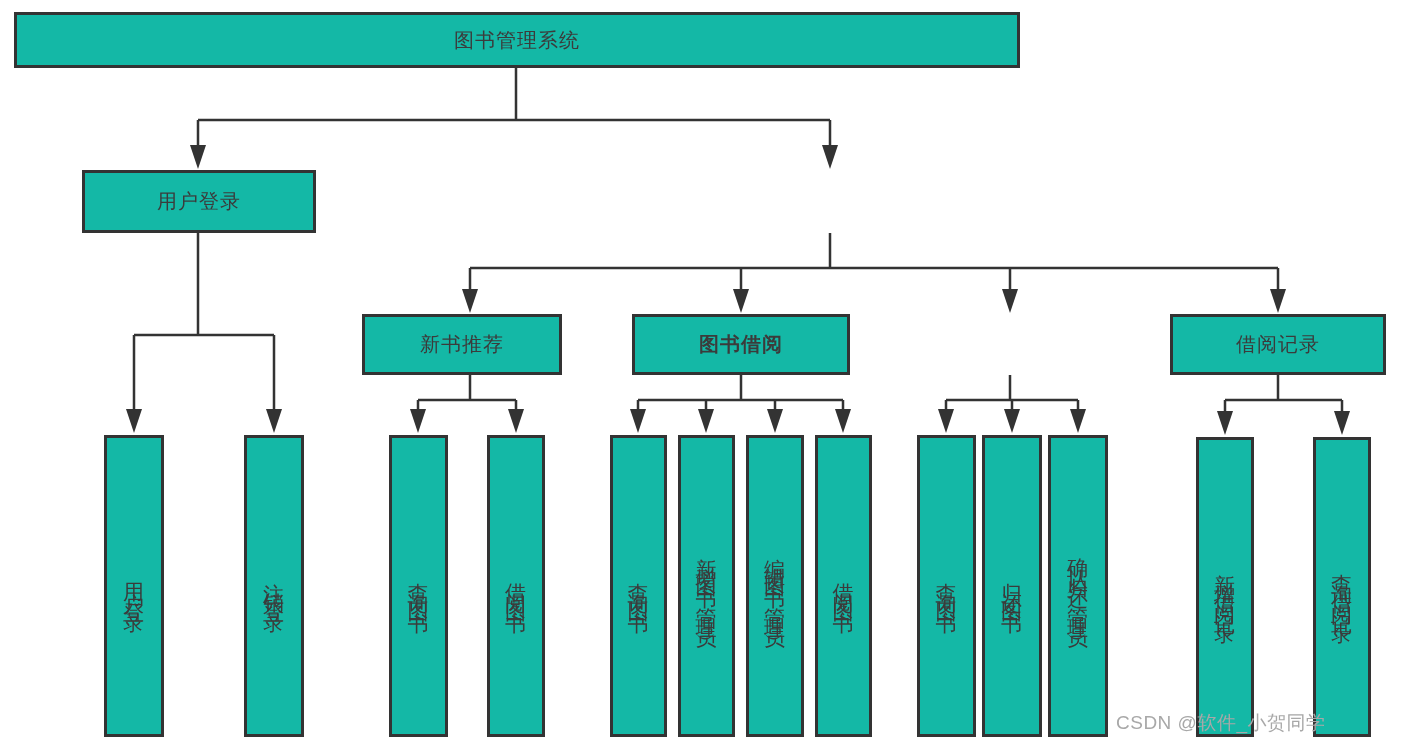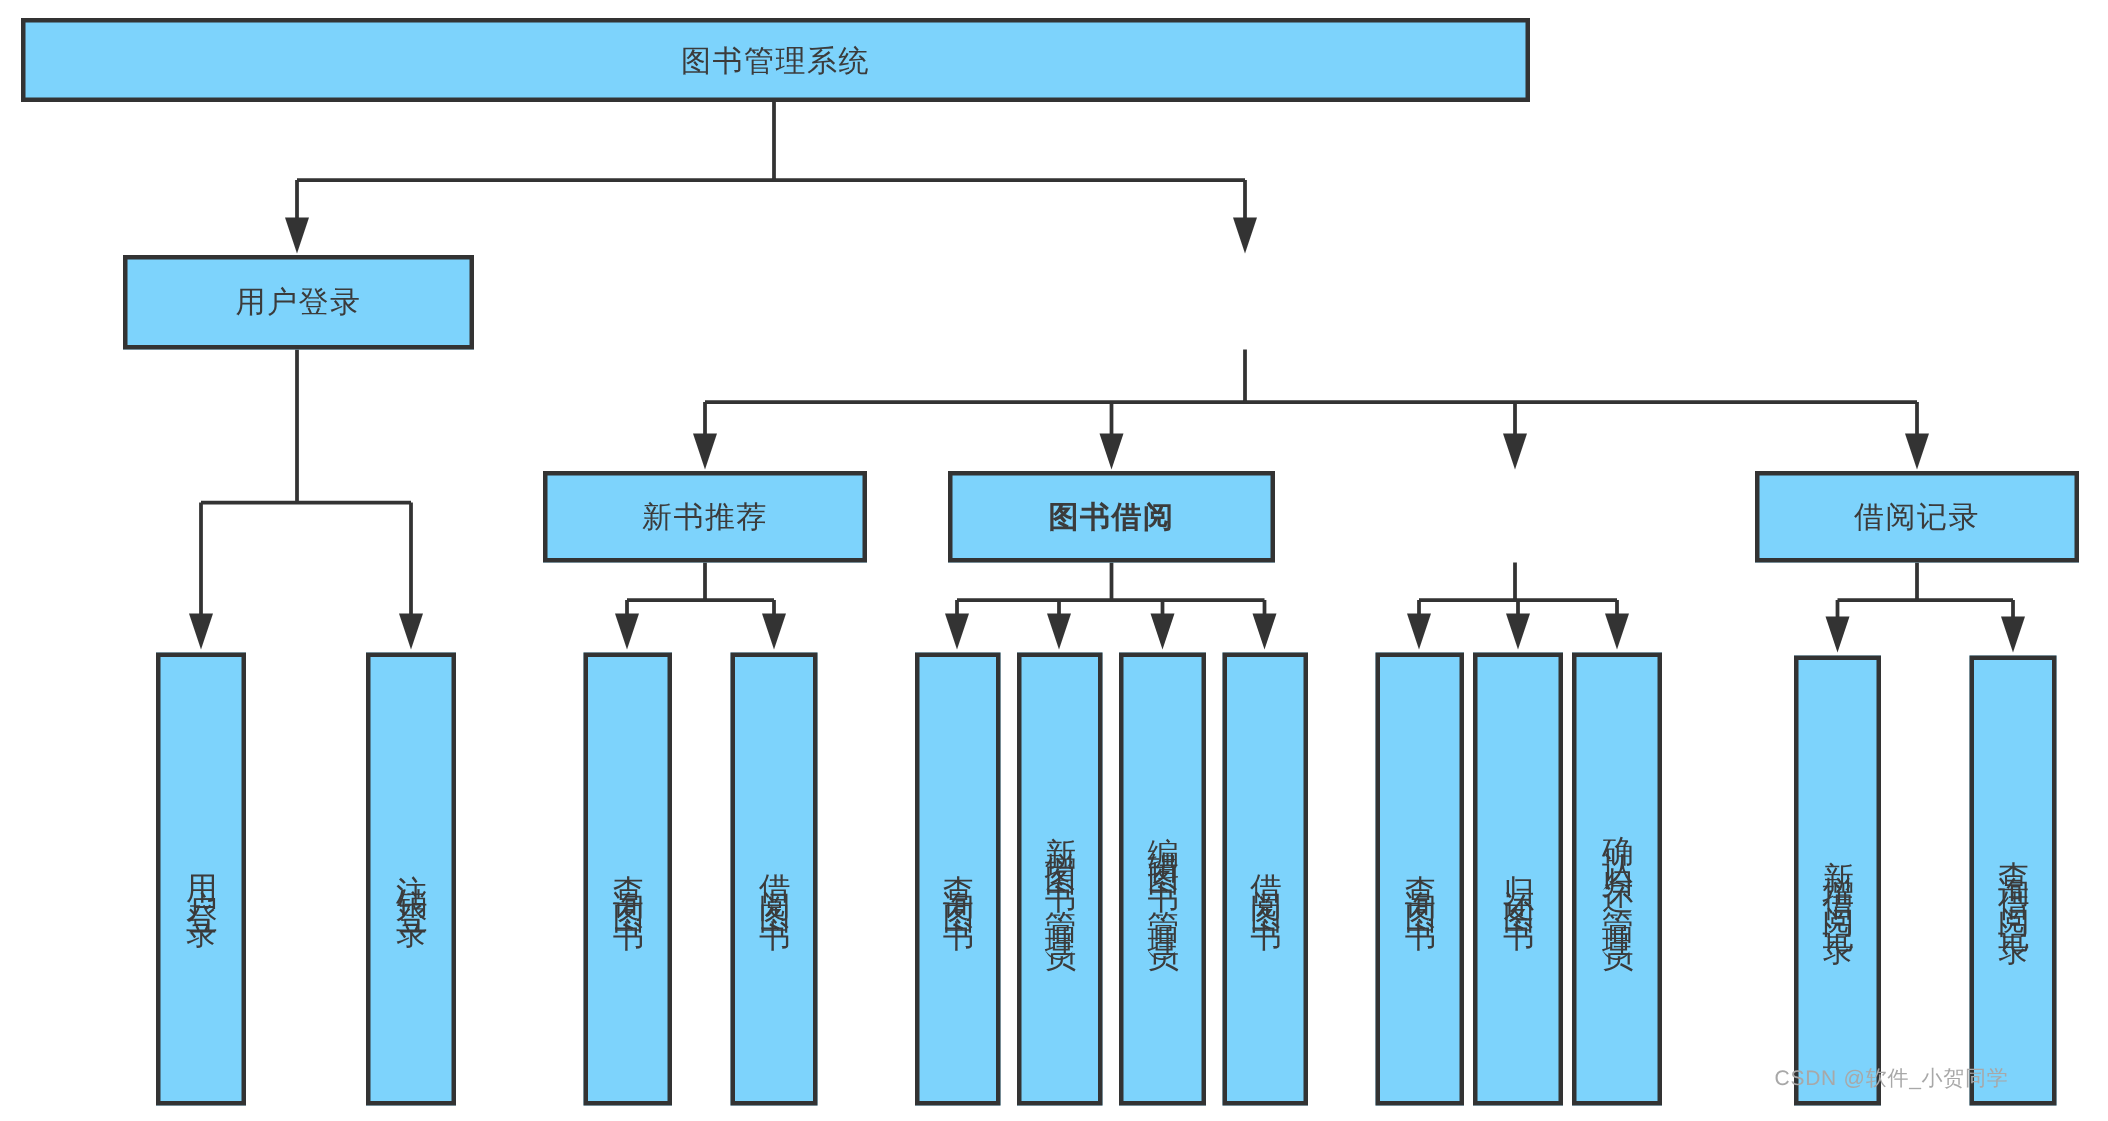--- a/index.html
+++ b/index.html
@@ -11,41 +11,41 @@
     overflow:hidden;
   }
   .connectors{
     position:absolute;left:0;top:0;width:1405px;height:747px;
     pointer-events:none;
   }
   .box{
     position:absolute;
     box-sizing:border-box;
     border:3px solid #333333;
-    background:#7dd3fc;
+    background:#14b8a6;
     display:flex;
     align-items:center;
     justify-content:center;
     color:#3b3b3b;
     font-size:20px;
     letter-spacing:1px;
     z-index:2;
   }
   .vbox{
     writing-mode:vertical-rl;
     text-orientation:mixed;
     letter-spacing:10px;
     line-height:1;
     font-size:21px;
     letter-spacing:10px;
   }
   .watermark{
     position:absolute;
-    left:1183px;top:710px;
-    font-size:14px;
+    left:1116px;top:710px;
+    font-size:19px;
     color:#a8a8a8;
     white-space:nowrap;
     z-index:5;
     letter-spacing:0.5px;
   }
 </style>
 </head>
 <body>
 
 <div class="canvas">
@@ -91,21 +91,21 @@
   </svg>
 
   <div class="box" style="left:14px;top:12px;width:1006px;height:56px;">
     <span>图书管理系统</span>
   </div>
 
   <div class="box" style="left:82px;top:170px;width:234px;height:63px;">
     <span>用户登录</span>
   </div>
 
-  <div class="box" style="left:362px;top:314px;width:216px;height:61px;">
+  <div class="box" style="left:362px;top:314px;width:200px;height:61px;">
     <span>新书推荐</span>
   </div>
   <div class="box" style="left:632px;top:314px;width:218px;height:61px;font-weight:bold;">
     <span>图书借阅</span>
   </div>
   <div class="box" style="left:1170px;top:314px;width:216px;height:61px;">
     <span>借阅记录</span>
   </div>
 
   <div class="box vbox" style="left:104px;top:435px;width:60px;height:302px;">

